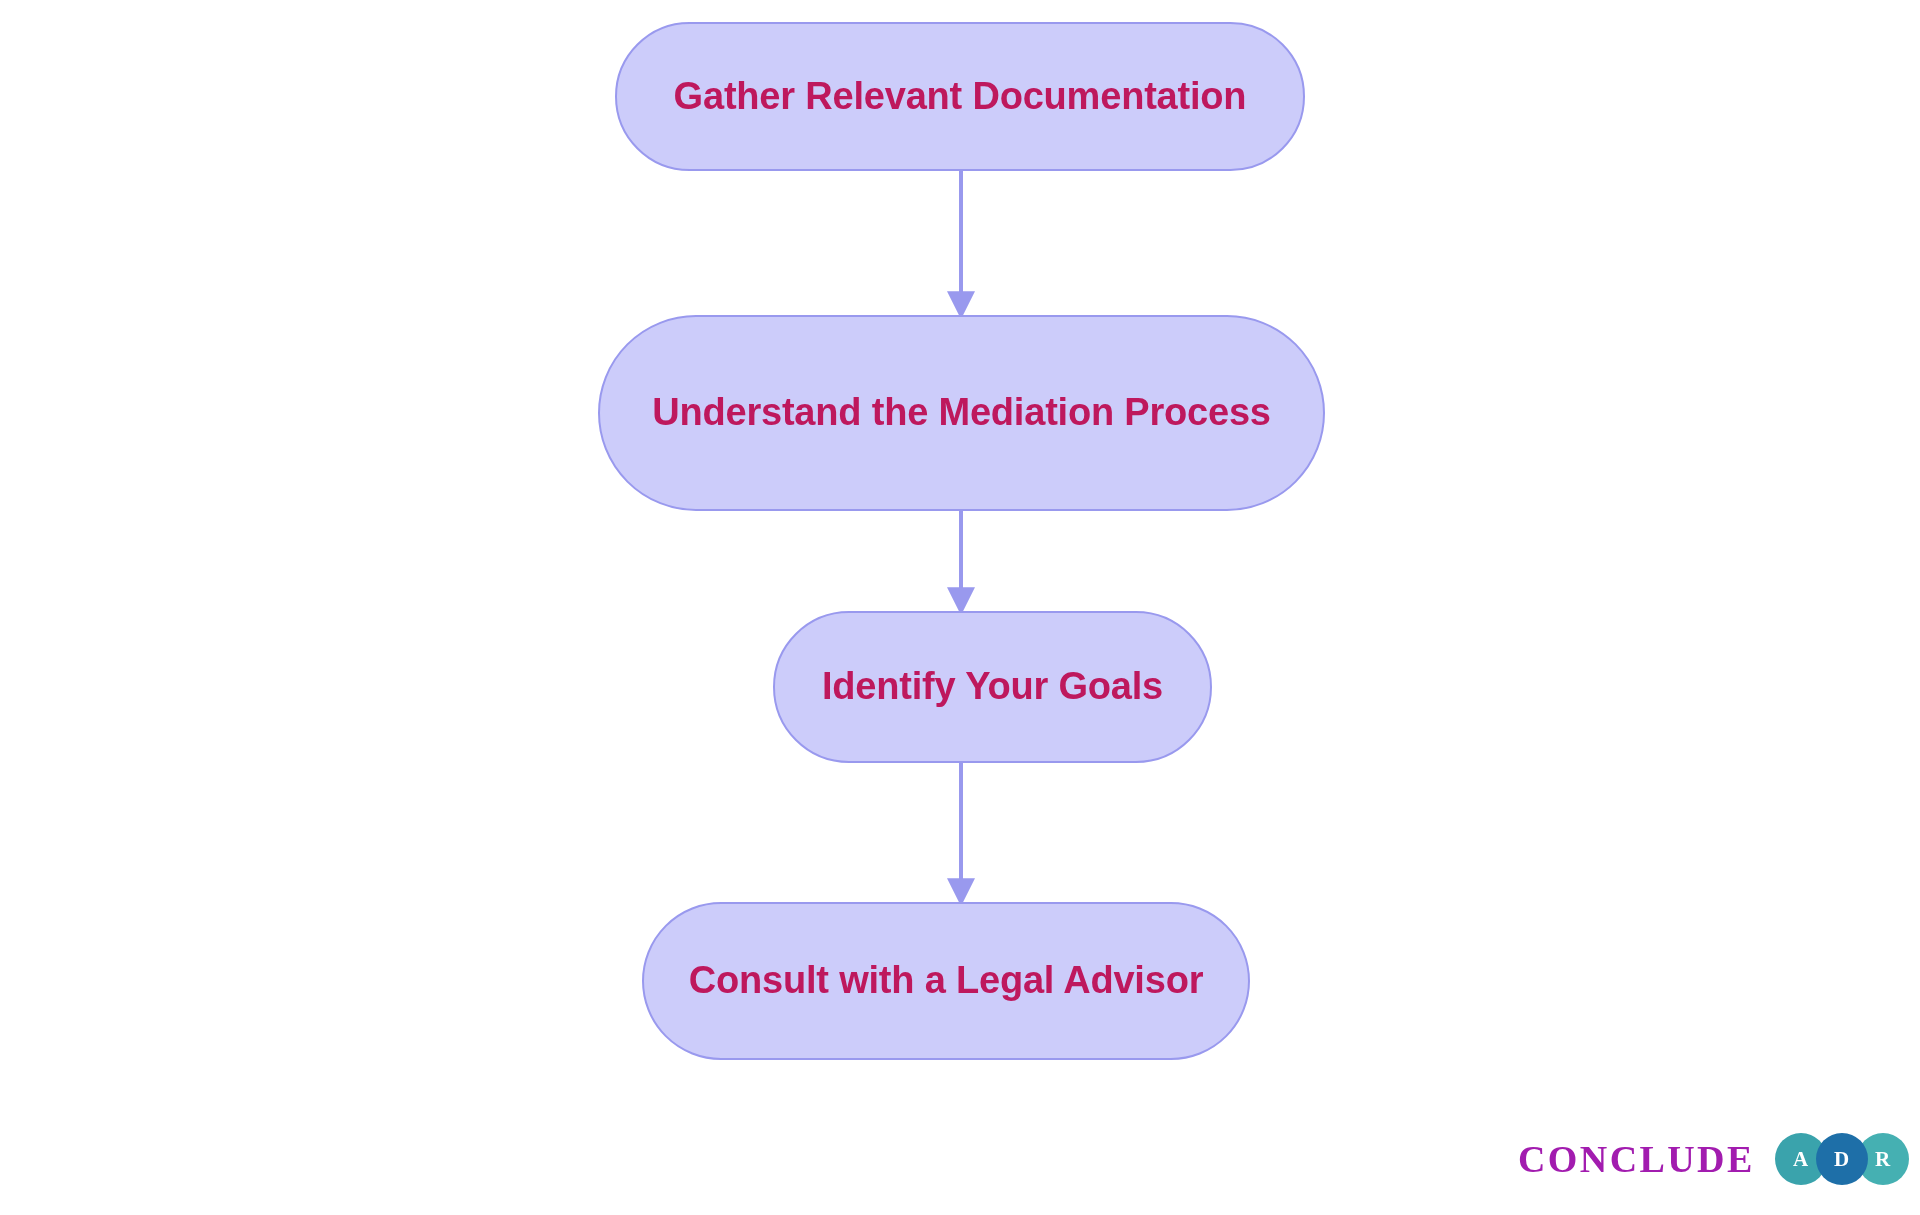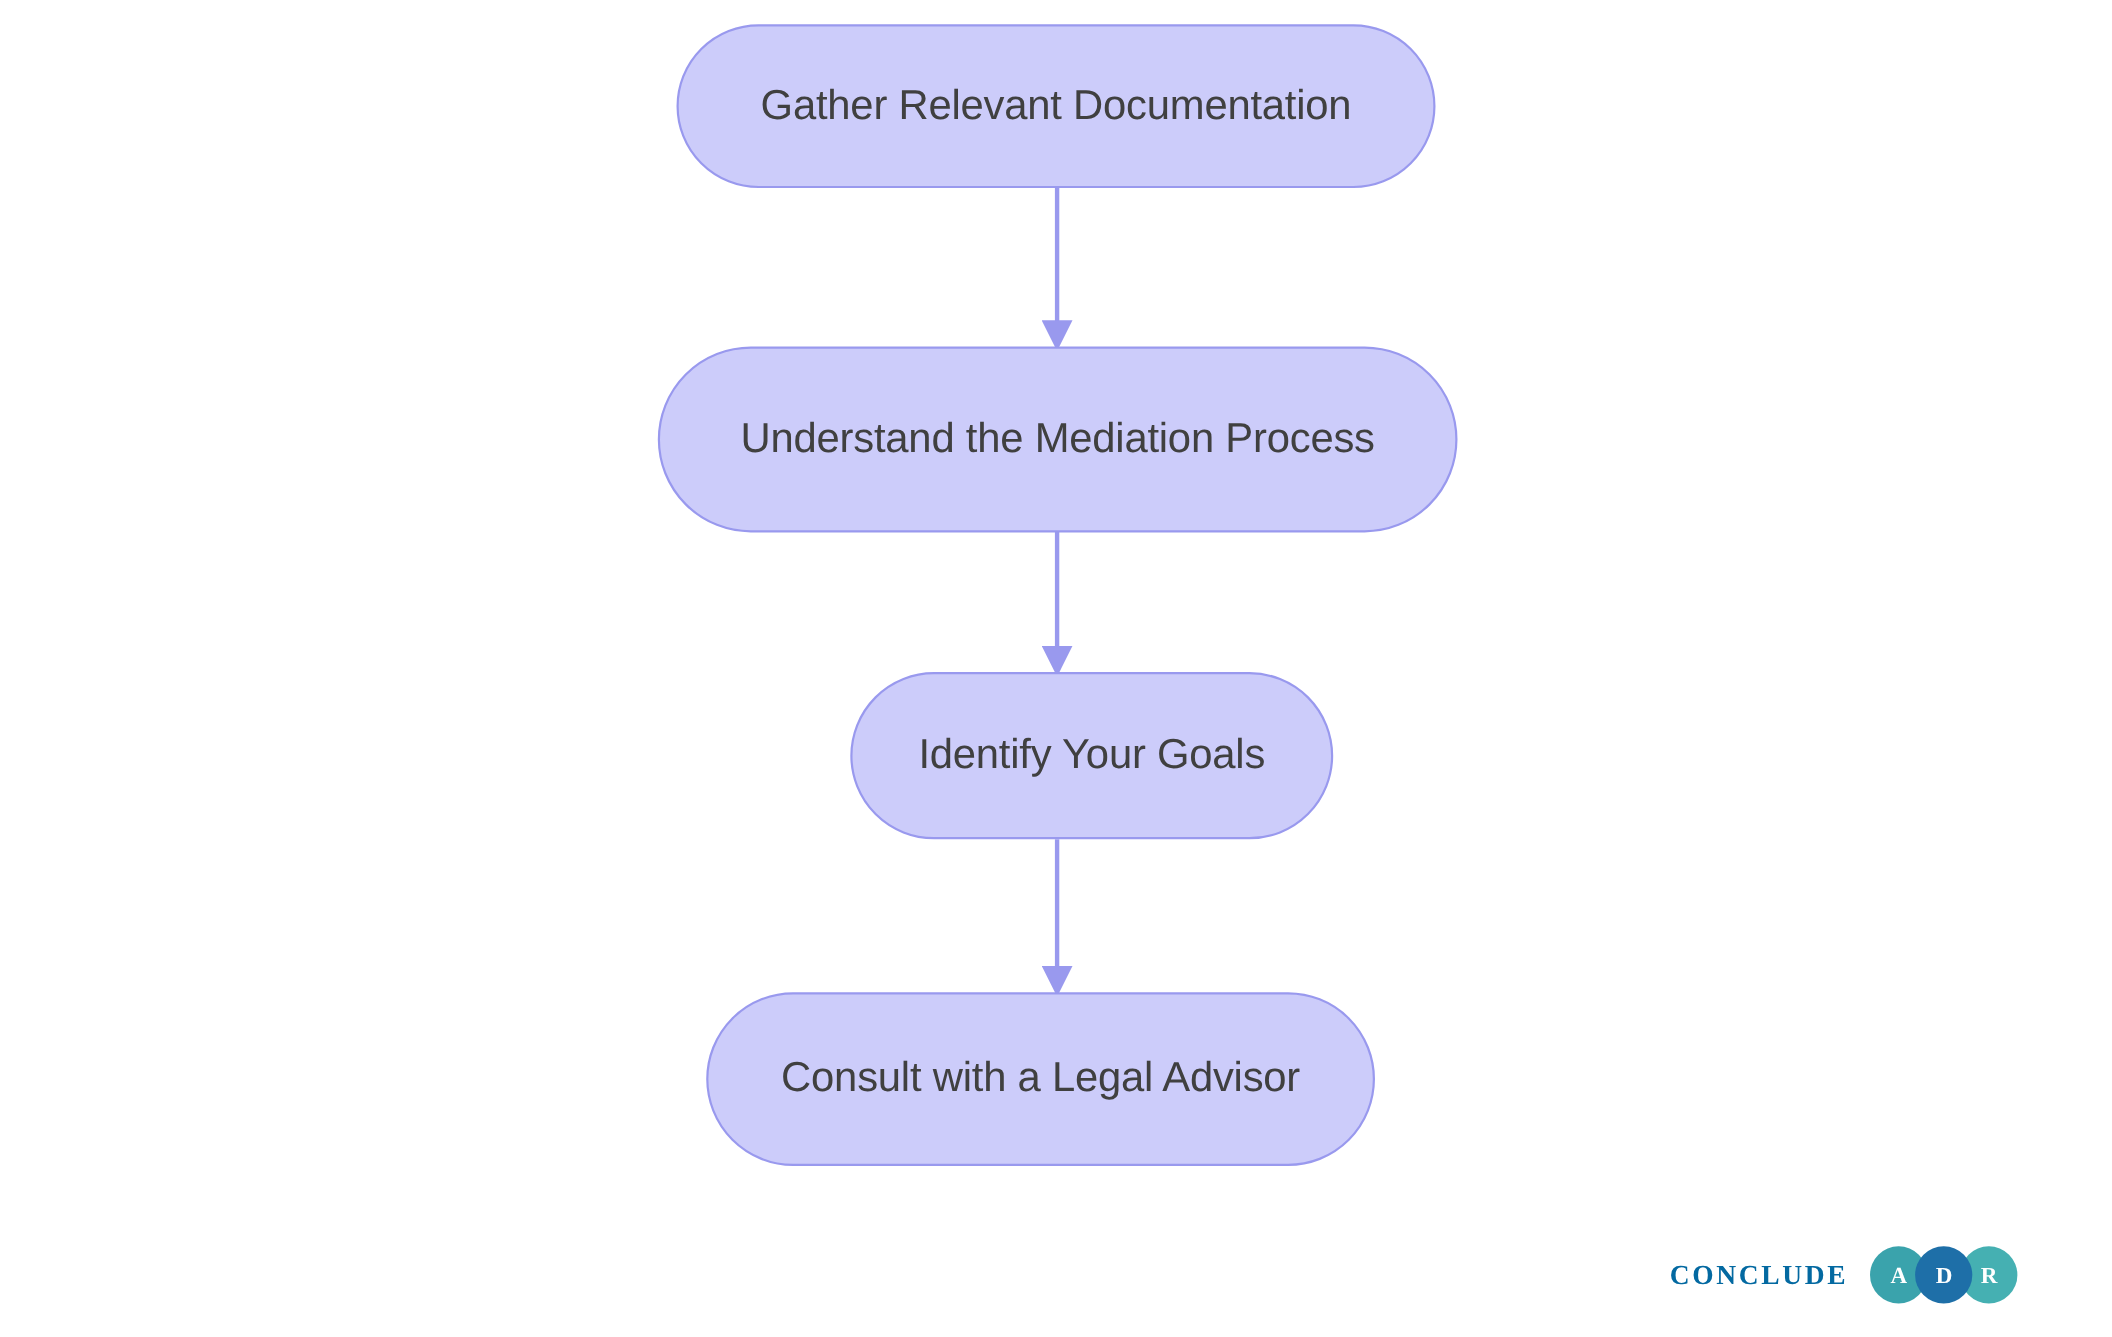--- a/index.html
+++ b/index.html
@@ -35,31 +35,31 @@
     box-sizing: border-box;
     background: #ccccfa;
     border: 2px solid #9999ee;
     border-radius: 999px;
     display: flex;
     align-items: center;
     justify-content: center;
     text-align: center;
   }
   .node-label {
-    color: #404040;
+    color: #be185d;
     font-family: "Liberation Sans", sans-serif;
     font-size: 38px;
-    font-weight: 400;
+    font-weight: 700;
     letter-spacing: -0.2px;
     line-height: 1.1;
     white-space: nowrap;
   }
   
   #node-0 { left: 615px;  top: 22px;   width: 690px; height: 149px; }
-  #node-1 { left: 598px;  top: 315px;  width: 727px; height: 169px; }
+  #node-1 { left: 598px;  top: 315px;  width: 727px; height: 196px; }
   #node-2 { left: 773px;  top: 611px;  width: 439px; height: 152px; }
   #node-3 { left: 642px;  top: 902px;  width: 608px; height: 158px; }
 
   .connector {
     position: absolute;
     left: 0;
     top: 0;
     width: 1920px;
     height: 1100px;
     pointer-events: none;
@@ -69,23 +69,23 @@
   .logo {
     position: absolute;
     left: 1518px;
     top: 1131px;
     height: 56px;
     display: flex;
     align-items: center;
     gap: 0px;
   }
   .logo-wordmark {
-    color: #0369a1;
+    color: #a21caf;
     font-family: "Liberation Serif", serif;
-    font-size: 25px;
+    font-size: 38px;
     font-weight: 700;
     letter-spacing: 2.4px;
     line-height: 1;
     white-space: nowrap;
   }
   .logo-circles {
     position: relative;
     width: 134px;
     height: 52px;
     margin-left: 20px;

